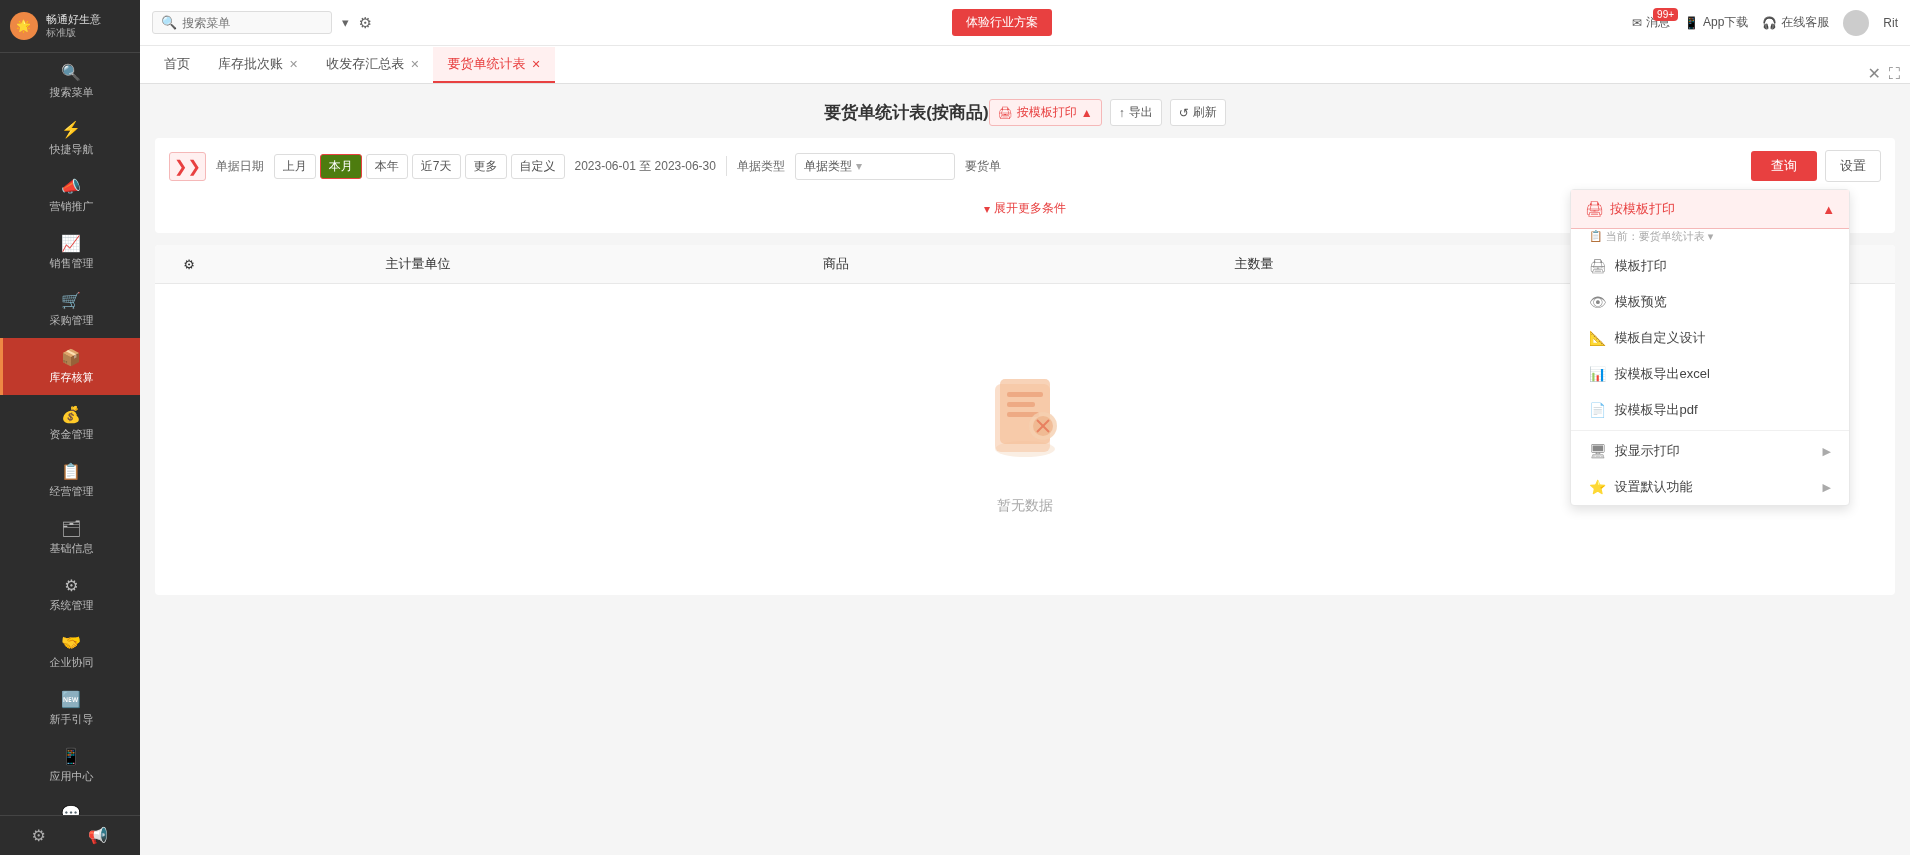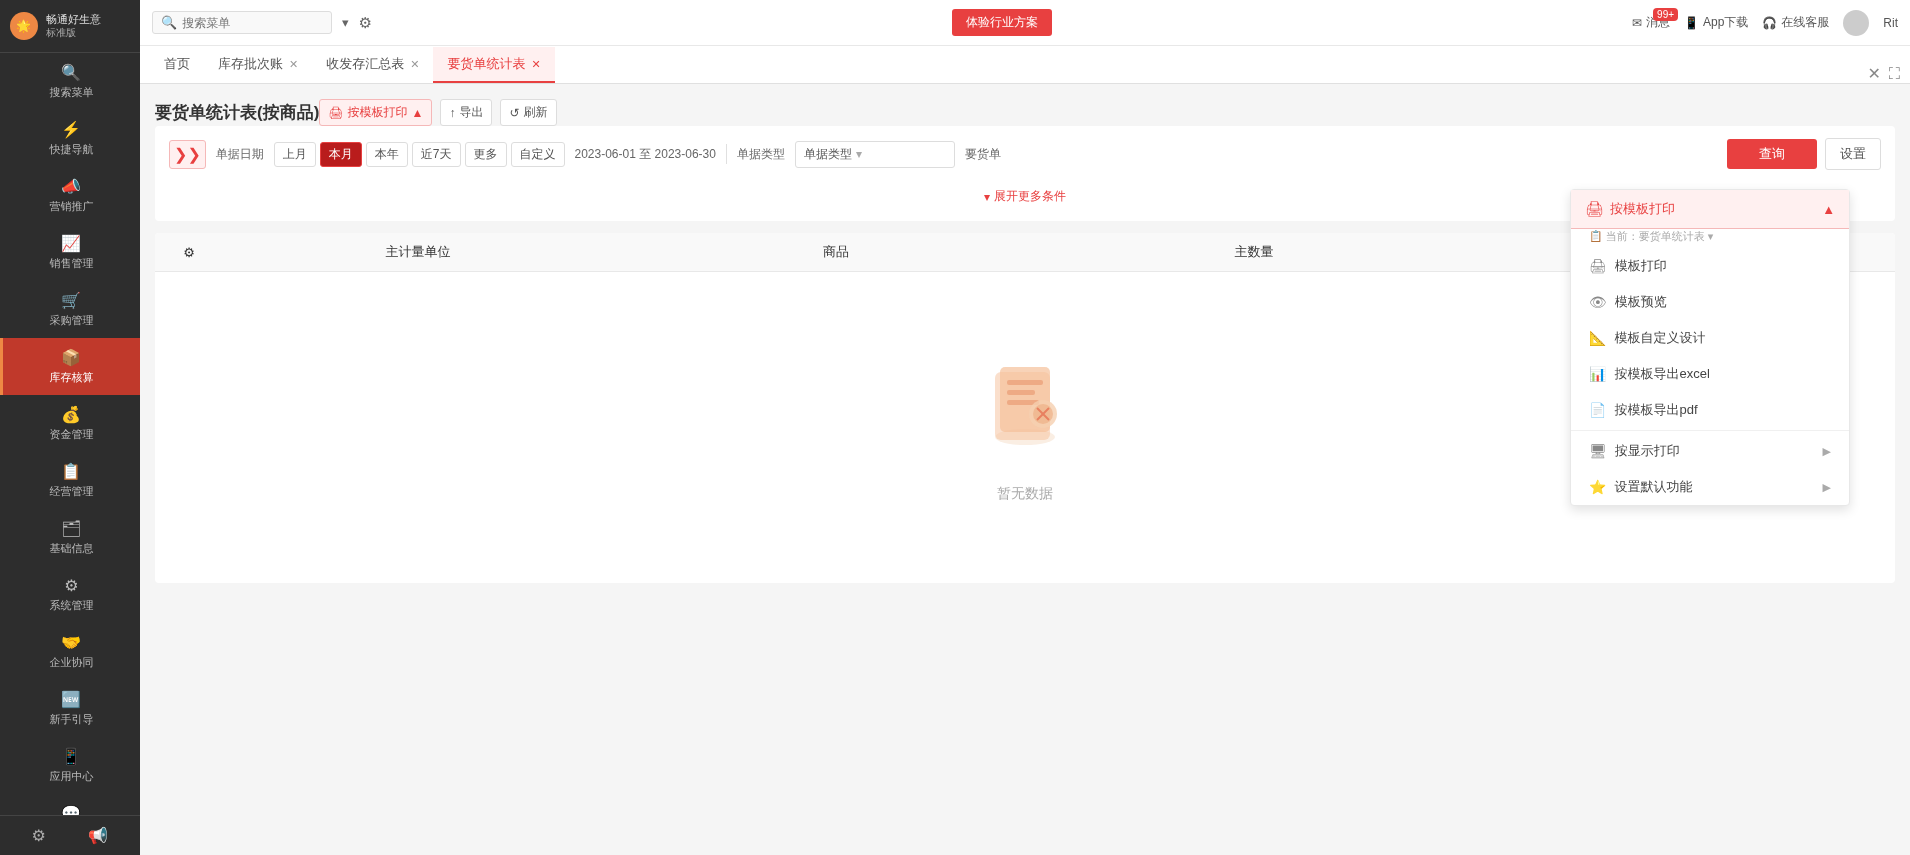--- a/index.html
+++ b/index.html
@@ -42,41 +42,41 @@
     .tab.active { color: #e84040; border-bottom: 2px solid #e84040; background: #fff0f0; }
     .tab .tab-close { font-size: 11px; color: #999; cursor: pointer; }
     .tab.active .tab-close { color: #e84040; }
     .tabs-actions { margin-left: auto; display: flex; align-items: center; gap: 8px; }
     .tab-action-icon { font-size: 16px; color: #888; cursor: pointer; }
 
     
     .page-content { flex: 1; overflow-y: auto; background: #f5f5f5; padding: 15px; position: relative; }
 
     
-    .page-header { display: flex; align-items: center; justify-content: flex-start; }
+    .page-header { display: flex; align-items: center; justify-content: center; margin-bottom: 12px; }
     .page-title { font-size: 17px; font-weight: bold; color: #333; }
     .page-actions { display: flex; align-items: center; gap: 8px; }
     .btn-print { display: flex; align-items: center; gap: 4px; color: #e84040; font-size: 12px; cursor: pointer; padding: 4px 8px; border: 1px solid #f5b8b8; background: #fff0f0; border-radius: 3px; }
     .btn-export { display: flex; align-items: center; gap: 4px; color: #555; font-size: 12px; cursor: pointer; padding: 4px 8px; border: 1px solid #ddd; background: white; border-radius: 3px; }
     .btn-refresh { display: flex; align-items: center; gap: 4px; color: #555; font-size: 12px; cursor: pointer; padding: 4px 8px; border: 1px solid #ddd; background: white; border-radius: 3px; }
 
     
     .filter-bar { background: white; border-radius: 4px; padding: 12px 14px; margin-bottom: 12px; display: flex; flex-wrap: wrap; align-items: center; gap: 10px; }
     .filter-row { display: flex; align-items: center; gap: 10px; width: 100%; }
     .filter-expand-btn { color: #e84040; font-size: 16px; cursor: pointer; padding: 4px; border: 1px solid #f5b8b8; border-radius: 3px; background: #fff0f0; }
     .filter-label { font-size: 12px; color: #666; white-space: nowrap; }
     .date-group { display: flex; align-items: center; gap: 4px; }
     .date-btn { padding: 3px 8px; font-size: 12px; border: 1px solid #ddd; border-radius: 3px; cursor: pointer; background: white; color: #555; }
-    .date-btn.active { background: #b91c1c; color: white; border-color: #e84040; }
+    .date-btn.active { background: #4d7c0f; color: white; border-color: #e84040; }
     .date-range { font-size: 12px; color: #666; }
     .filter-separator { width: 1px; height: 20px; background: #e0e0e0; }
     .filter-select { display: flex; align-items: center; gap: 4px; border: 1px solid #ddd; padding: 4px 8px; border-radius: 3px; font-size: 12px; color: #555; cursor: pointer; background: white; min-width: 160px; }
     .filter-select .arrow { color: #aaa; }
     .expand-more { display: flex; align-items: center; gap: 4px; color: #e84040; font-size: 12px; cursor: pointer; padding: 4px 12px; }
-    .btn-query { background: #e84040; color: white; border: none; padding: 6px 32px; border-radius: 3px; cursor: pointer; font-size: 13px; }
+    .btn-query { background: #e84040; color: white; border: none; padding: 6px 20px; border-radius: 3px; cursor: pointer; font-size: 13px; }
     .btn-settings { background: white; color: #555; border: 1px solid #ddd; padding: 6px 14px; border-radius: 3px; cursor: pointer; font-size: 13px; }
 
     
     .data-table { background: white; border-radius: 4px; overflow: hidden; }
     .table-header { display: flex; align-items: center; background: #f9f9f9; border-bottom: 1px solid #e8e8e8; padding: 10px 14px; gap: 0; }
     .table-col { flex: 1; font-size: 13px; color: #333; font-weight: 500; text-align: center; }
     .table-col.settings-col { width: 40px; flex: 0 0 40px; }
     .table-empty { display: flex; flex-direction: column; align-items: center; justify-content: space-between; padding: 80px 20px; }
     .empty-text { font-size: 14px; color: #aaa; }
     .print-dropdown { position: absolute; top: 105px; right: 60px; width: 280px; background: white; border: 1px solid #e8e8e8; border-radius: 4px; box-shadow: 0 4px 12px rgba(0,0,0,0.12); z-index: 200; }

